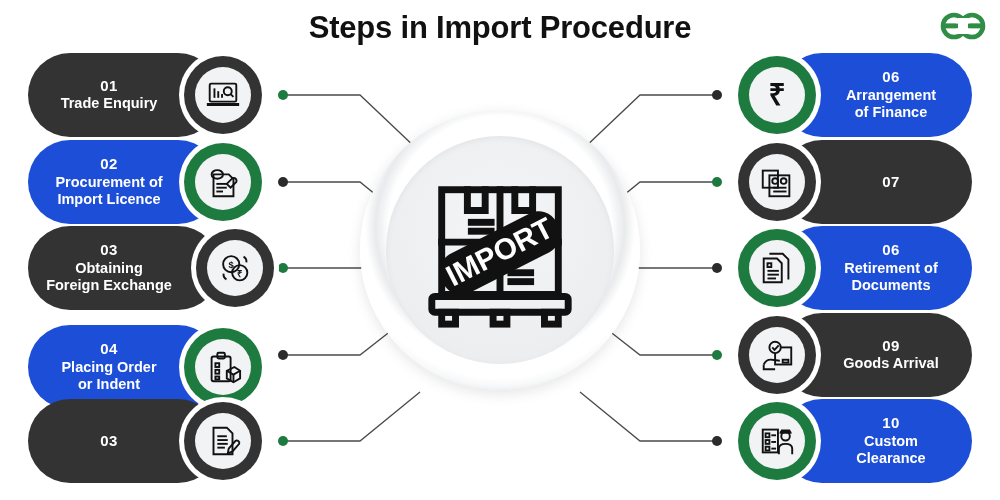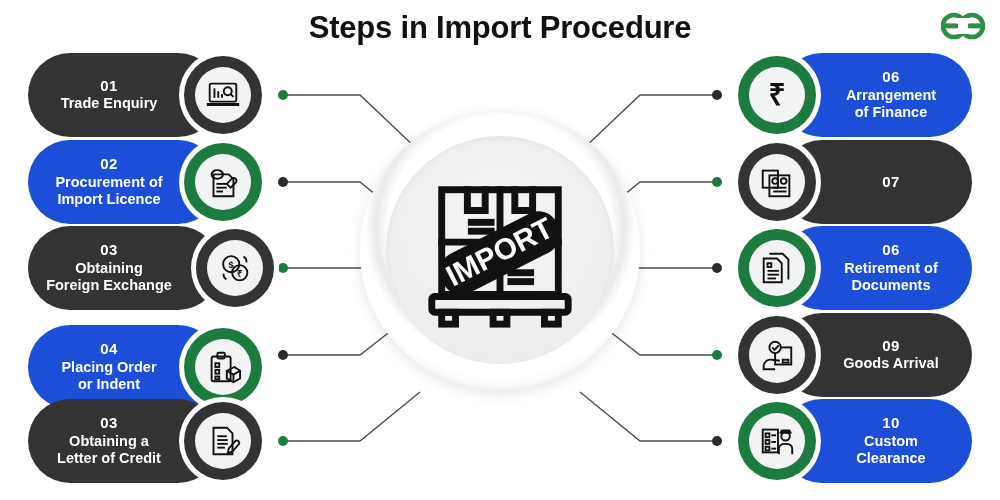--- a/index.html
+++ b/index.html
@@ -284,22 +284,20 @@
               <line x1="31" y1="28" x2="31" y2="36"></line>
         </g>
           </svg>
       </div>
     </div>
   </div>
 
   <div class="step left" style="top:398px;">
     <div class="pill dark">
       <div class="num">03</div>
-      <div class="lbl">Obtaining a
-Letter of Credit</div>
     </div>
     <div class="iconwrap dark">
       <div class="icondisc">
         <svg viewBox="0 0 40 40">
             <g fill="none" stroke="#111" stroke-width="2">
           <path d="M10,6 h14 l6,6 v22 h-20 z"></path>
           <line x1="14" y1="15" x2="24" y2="15"></line>
               <line x1="14" y1="19" x2="25" y2="19"></line>
           <line x1="14" y1="23" x2="25" y2="23"></line>
               <line x1="14" y1="27" x2="22" y2="27"></line>

